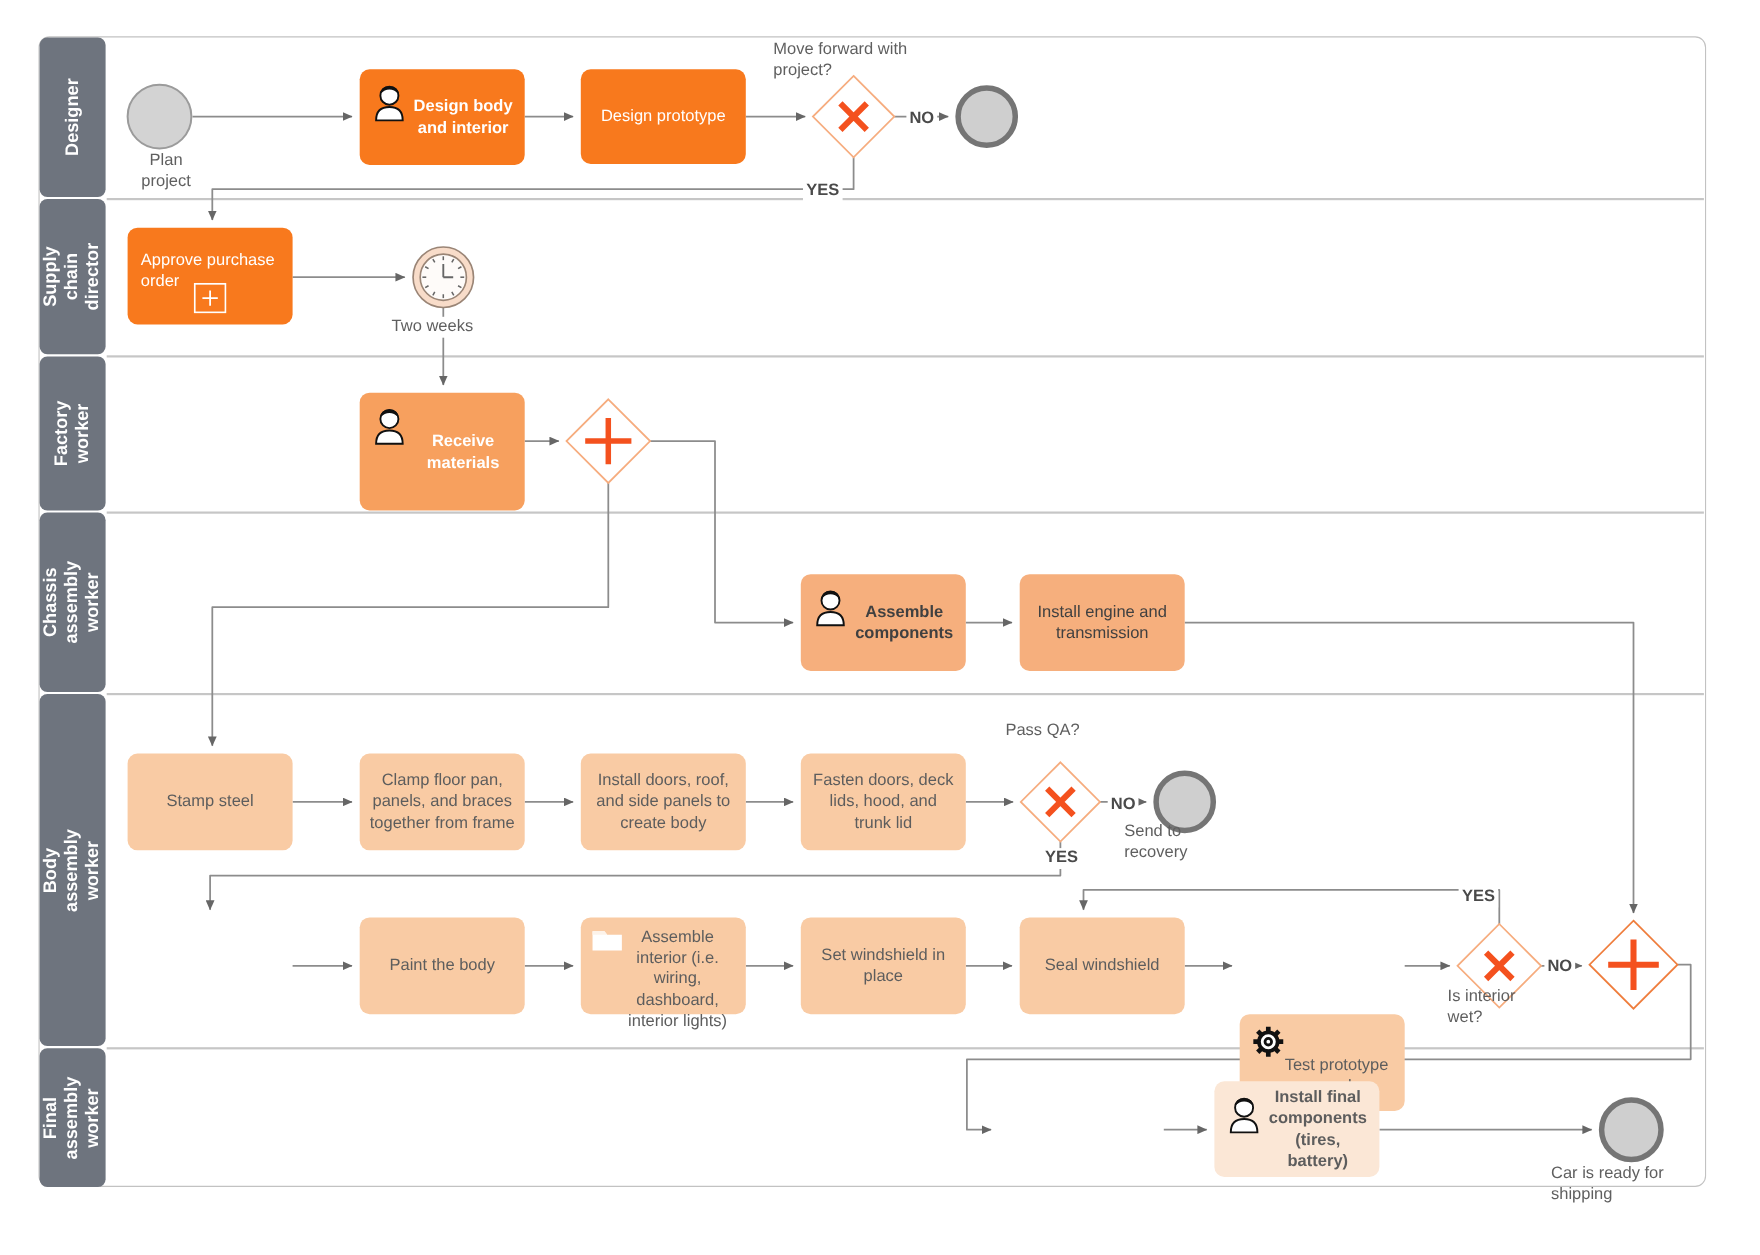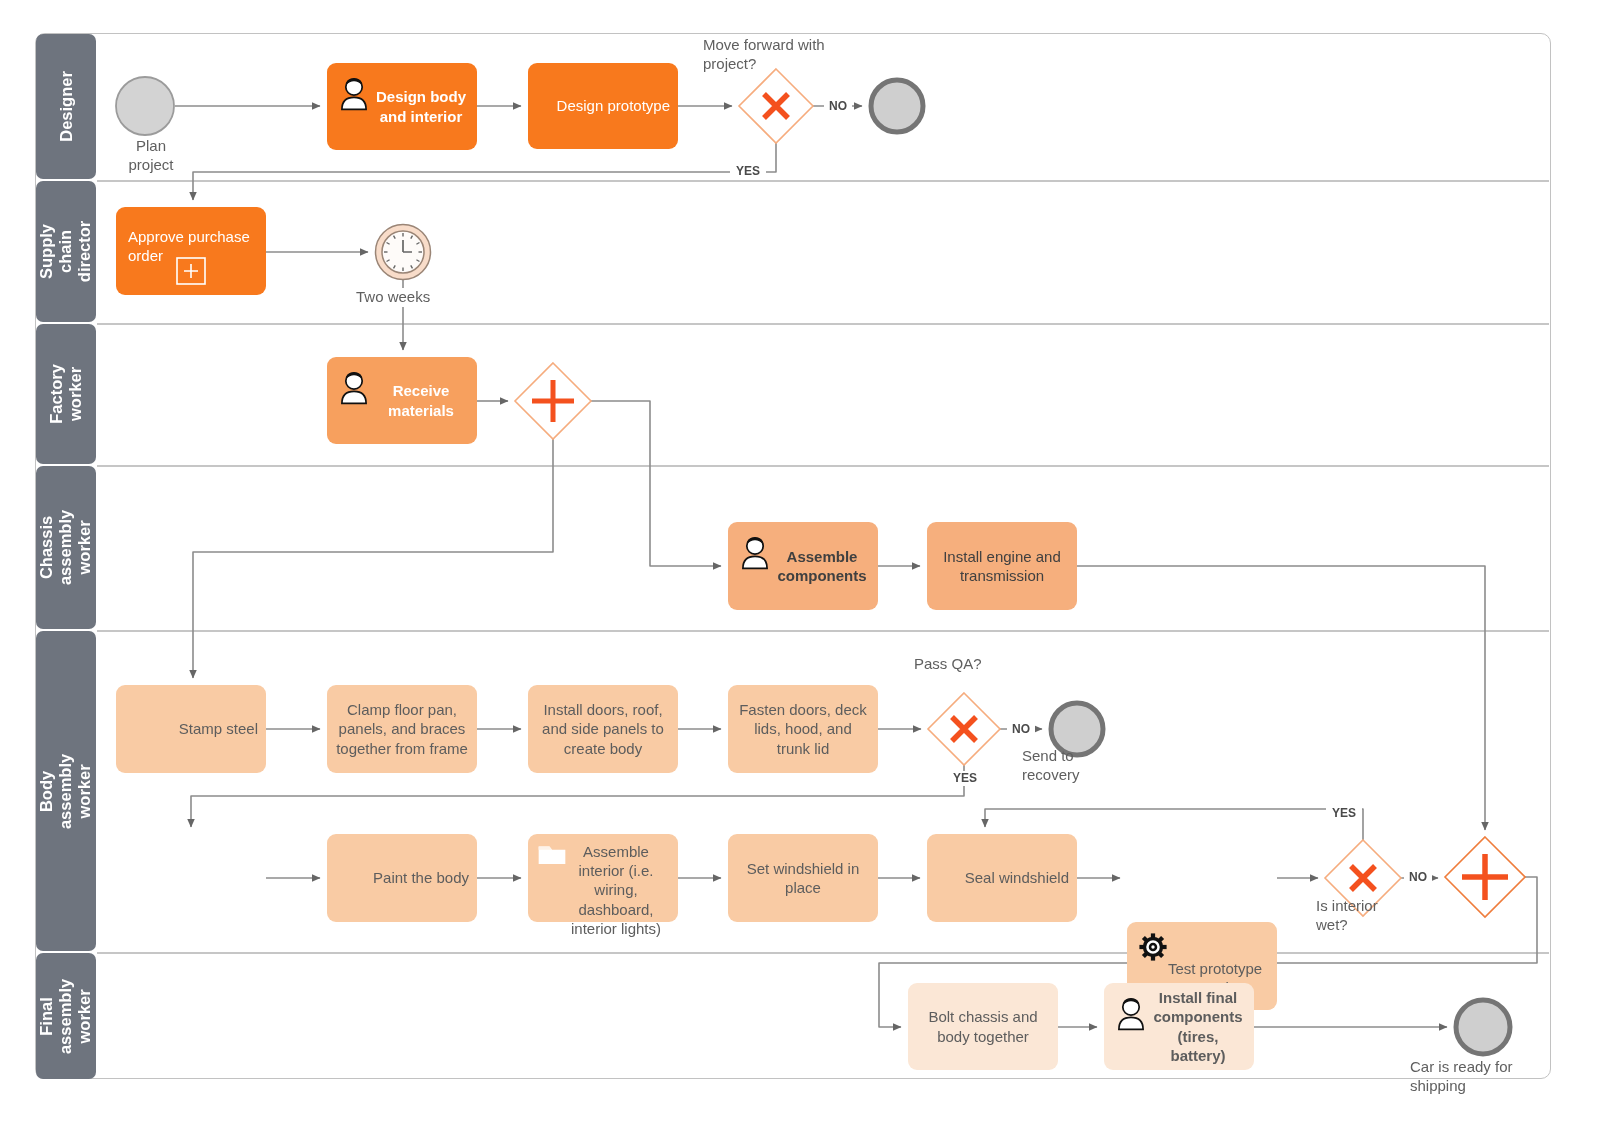--- a/index.html
+++ b/index.html
@@ -2,39 +2,39 @@
 <html><head>
 <meta charset="utf-8">
 <style>
   html,body{margin:0;padding:0;background:#fff;font-family:"Liberation Sans",sans-serif;}
   #canvas{position:relative;width:1600px;height:1141px;background:#fff;overflow:hidden;}
   .frame{position:absolute;left:35px;top:33px;width:1516px;height:1046px;border:1.5px solid #c2c2c2;border-radius:10px;box-sizing:border-box;}
   .lane-sep{position:absolute;left:97px;width:1452px;height:1.5px;background:#c6c6c6;}
   .lane-head{position:absolute;left:36px;width:60px;background:#6E747E;border-radius:7px;display:flex;align-items:center;justify-content:center;z-index:2;}
   .lane-head span{display:block;transform:rotate(-90deg);color:#fff;font-weight:bold;font-size:16.5px;line-height:1.15;text-align:center;}
   svg#flows{position:absolute;left:0;top:0;z-index:1;}
-  .task{position:absolute;width:150px;height:88px;border-radius:9px;box-sizing:border-box;display:flex;align-items:center;justify-content:flex-end;text-align:center;font-size:15px;line-height:1.27;padding:4px 8px;z-index:2;}
+  .task{position:absolute;width:150px;height:88px;border-radius:9px;box-sizing:border-box;display:flex;align-items:center;justify-content:center;text-align:center;font-size:15px;line-height:1.27;padding:4px 8px;z-index:2;}
   .t1{background:#F8791D;color:#fff;}
   .t2{background:#F7A05E;color:#fff;}
   .t3{background:#F6AF7D;color:#404040;}
   .t4{background:#F9CBA4;color:#5d5d5d;}
   .t5{background:#FBE7D6;color:#5d5d5d;}
   .hasicon{justify-content:flex-start;padding-left:8px;}
   .hasicon .picon{flex:0 0 auto;align-self:flex-start;margin-top:7px;}
   .hasicon .tl{flex:1 1 auto;font-weight:bold;}
   .iconfloat{position:relative;}
   .iconfloat .picon{position:absolute;left:9px;top:8px;}
   .iconfloat .tl{display:block;width:100%;padding-left:26px;box-sizing:border-box;margin-top:24px;}
   .approve{position:absolute;}
   .approve .ap-text{position:absolute;left:12px;top:20px;width:124px;text-align:left;}
   .approve .sub-icon{position:absolute;left:60px;top:50px;}
   .lbl{position:absolute;font-size:15px;color:#5f5f5f;line-height:1.25;z-index:3;}
   .ctr{text-align:left;}
   .bgw{background:#fff;}
-  .flow{position:absolute;font-size:12px;font-weight:bold;color:#4a4a4a;background:#fff;text-align:center;line-height:1.1;z-index:3;padding:1px 1px;}
+  .flow{position:absolute;font-size:15px;font-weight:bold;color:#4a4a4a;background:#fff;text-align:center;line-height:1.1;z-index:3;padding:1px 1px;}
 </style>
 </head>
 <body>
 
 <div id="canvas">
 
   <div class="frame"></div>
   <div class="lane-sep" style="top:180px"></div>
   <div class="lane-sep" style="top:323px"></div>
   <div class="lane-sep" style="top:465px"></div>
@@ -158,21 +158,21 @@
   </div>
 
   <div class="task t1 approve" style="left:116px;top:207px">
     <div class="ap-text">Approve purchase order</div>
     <span class="sub-icon"><svg viewBox="0 0 30 28" width="30" height="28">
           <rect x="1" y="1" width="28" height="26" fill="none" stroke="#fff" stroke-width="1.6"></rect>
           <path d="M15 7 V21 M8 14 H22" stroke="#fff" stroke-width="1.6" fill="none"></path>
         </svg></span>
   </div>
 
-  <div class="task t2 hasicon" style="left:327px;top:357px;height:87px">
+  <div class="task t2 hasicon" style="left:327px;top:357px;height:107px">
     <span class="picon"><svg viewBox="0 0 44 44" width="38" height="38">
           <path d="M8 41 Q8 27 22 27 Q36 27 36 41 Z" fill="#fff" stroke="#111" stroke-width="2"></path>
           <circle cx="22" cy="15" r="9.5" fill="#fff" stroke="#111" stroke-width="2"></circle>
           <path d="M12.5 13 Q13 5 22 5 Q31 5 31.5 13 Q27 8.5 22 8.5 Q17 8.5 12.5 13 Z" fill="#111"></path>
         </svg></span>
     <span class="tl">Receive materials</span>
   </div>
 
   <div class="task t3 hasicon" style="left:728px;top:522px">
     <span class="picon"><svg viewBox="0 0 44 44" width="38" height="38">
@@ -226,23 +226,20 @@
             <line x1="-7.07" y1="-7.07" x2="-11.31" y2="-11.31"></line>
             <line x1="0" y1="-10" x2="0" y2="-16"></line>
             <line x1="7.07" y1="-7.07" x2="11.31" y2="-11.31"></line>
           </g>
           <circle r="10" fill="#fff" stroke="#111" stroke-width="4"></circle>
           <circle r="3.5" fill="#fff" stroke="#111" stroke-width="3"></circle>
         </svg></span>
     <span class="tl">Test prototype seal</span>
   </div>
 
-  <div class="task t5" style="left:908px;top:983px;height:87px">
-      <span class="tl">Bolt chassis and body together</span>
-    </div>
   <div class="task t5 hasicon" style="left:1104px;top:983px;height:87px">
     <span class="picon"><svg viewBox="0 0 44 44" width="38" height="38">
           <path d="M8 41 Q8 27 22 27 Q36 27 36 41 Z" fill="#fff" stroke="#111" stroke-width="2"></path>
           <circle cx="22" cy="15" r="9.5" fill="#fff" stroke="#111" stroke-width="2"></circle>
           <path d="M12.5 13 Q13 5 22 5 Q31 5 31.5 13 Q27 8.5 22 8.5 Q17 8.5 12.5 13 Z" fill="#111"></path>
         </svg></span>
     <span class="tl">Install final components (tires, battery)</span>
   </div>
 
   <div class="lbl" style="left:120px;top:137px;width:62px;text-align:center">Plan project</div>

